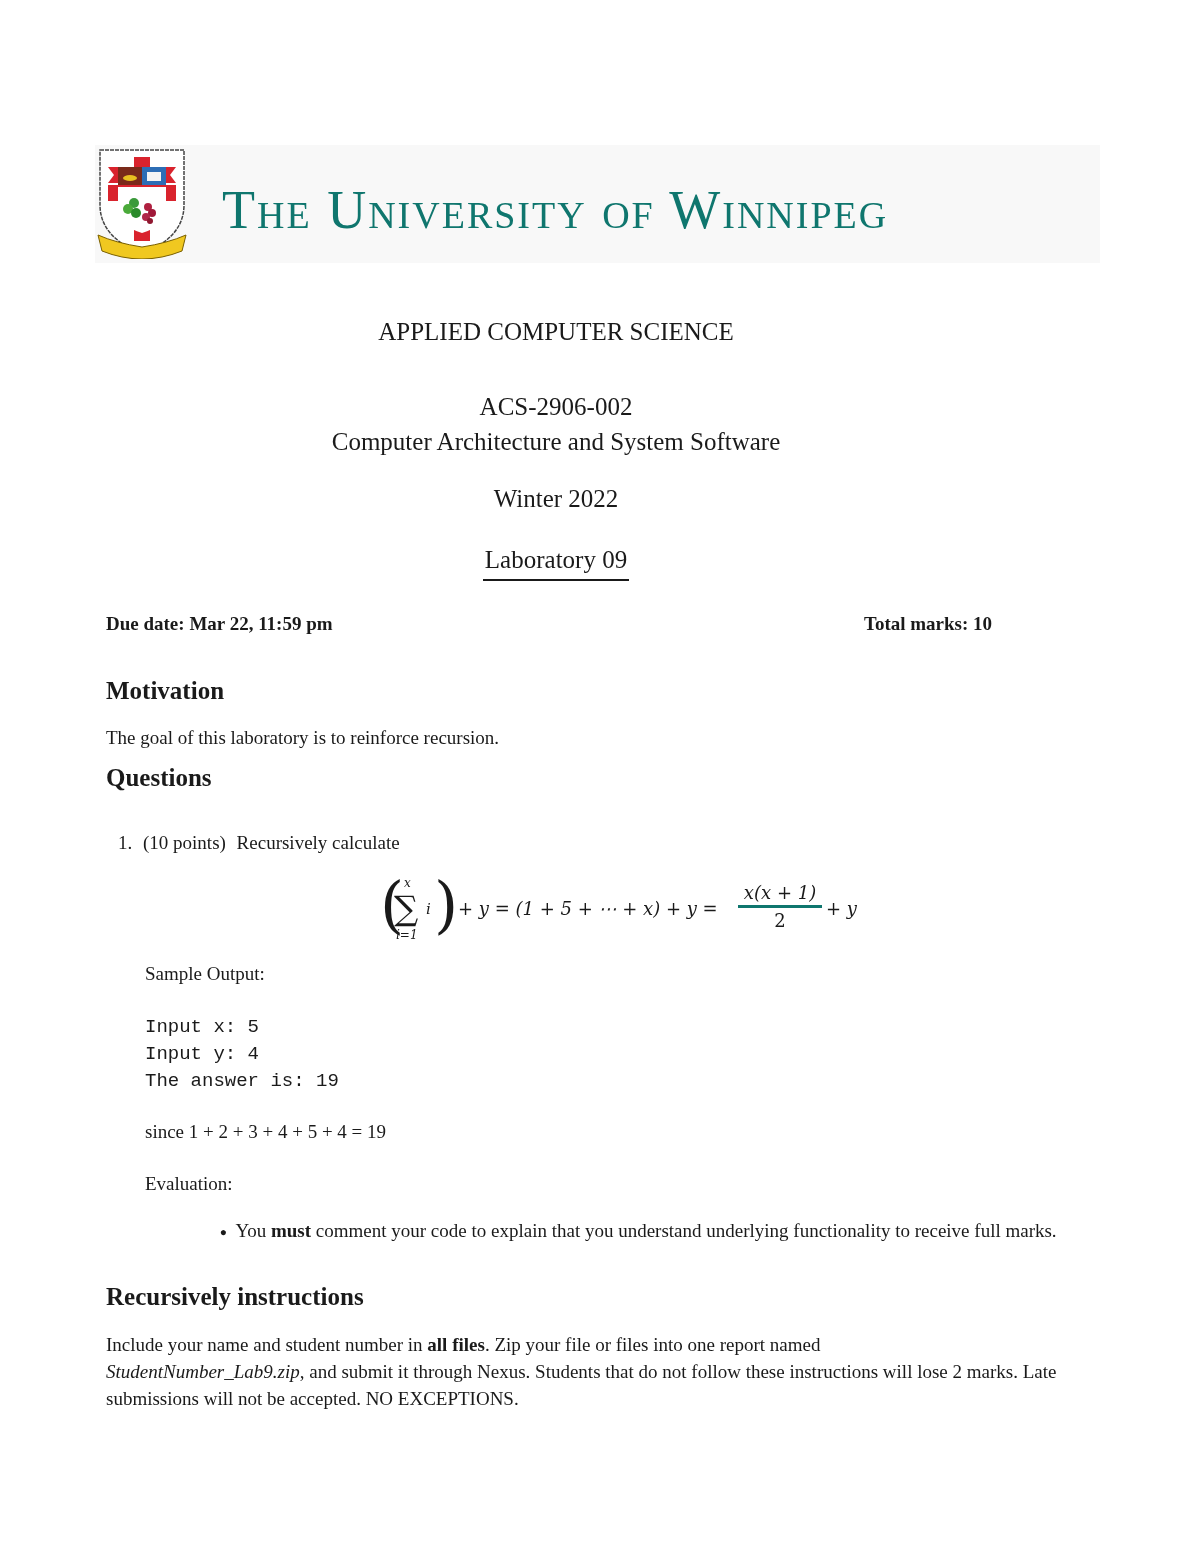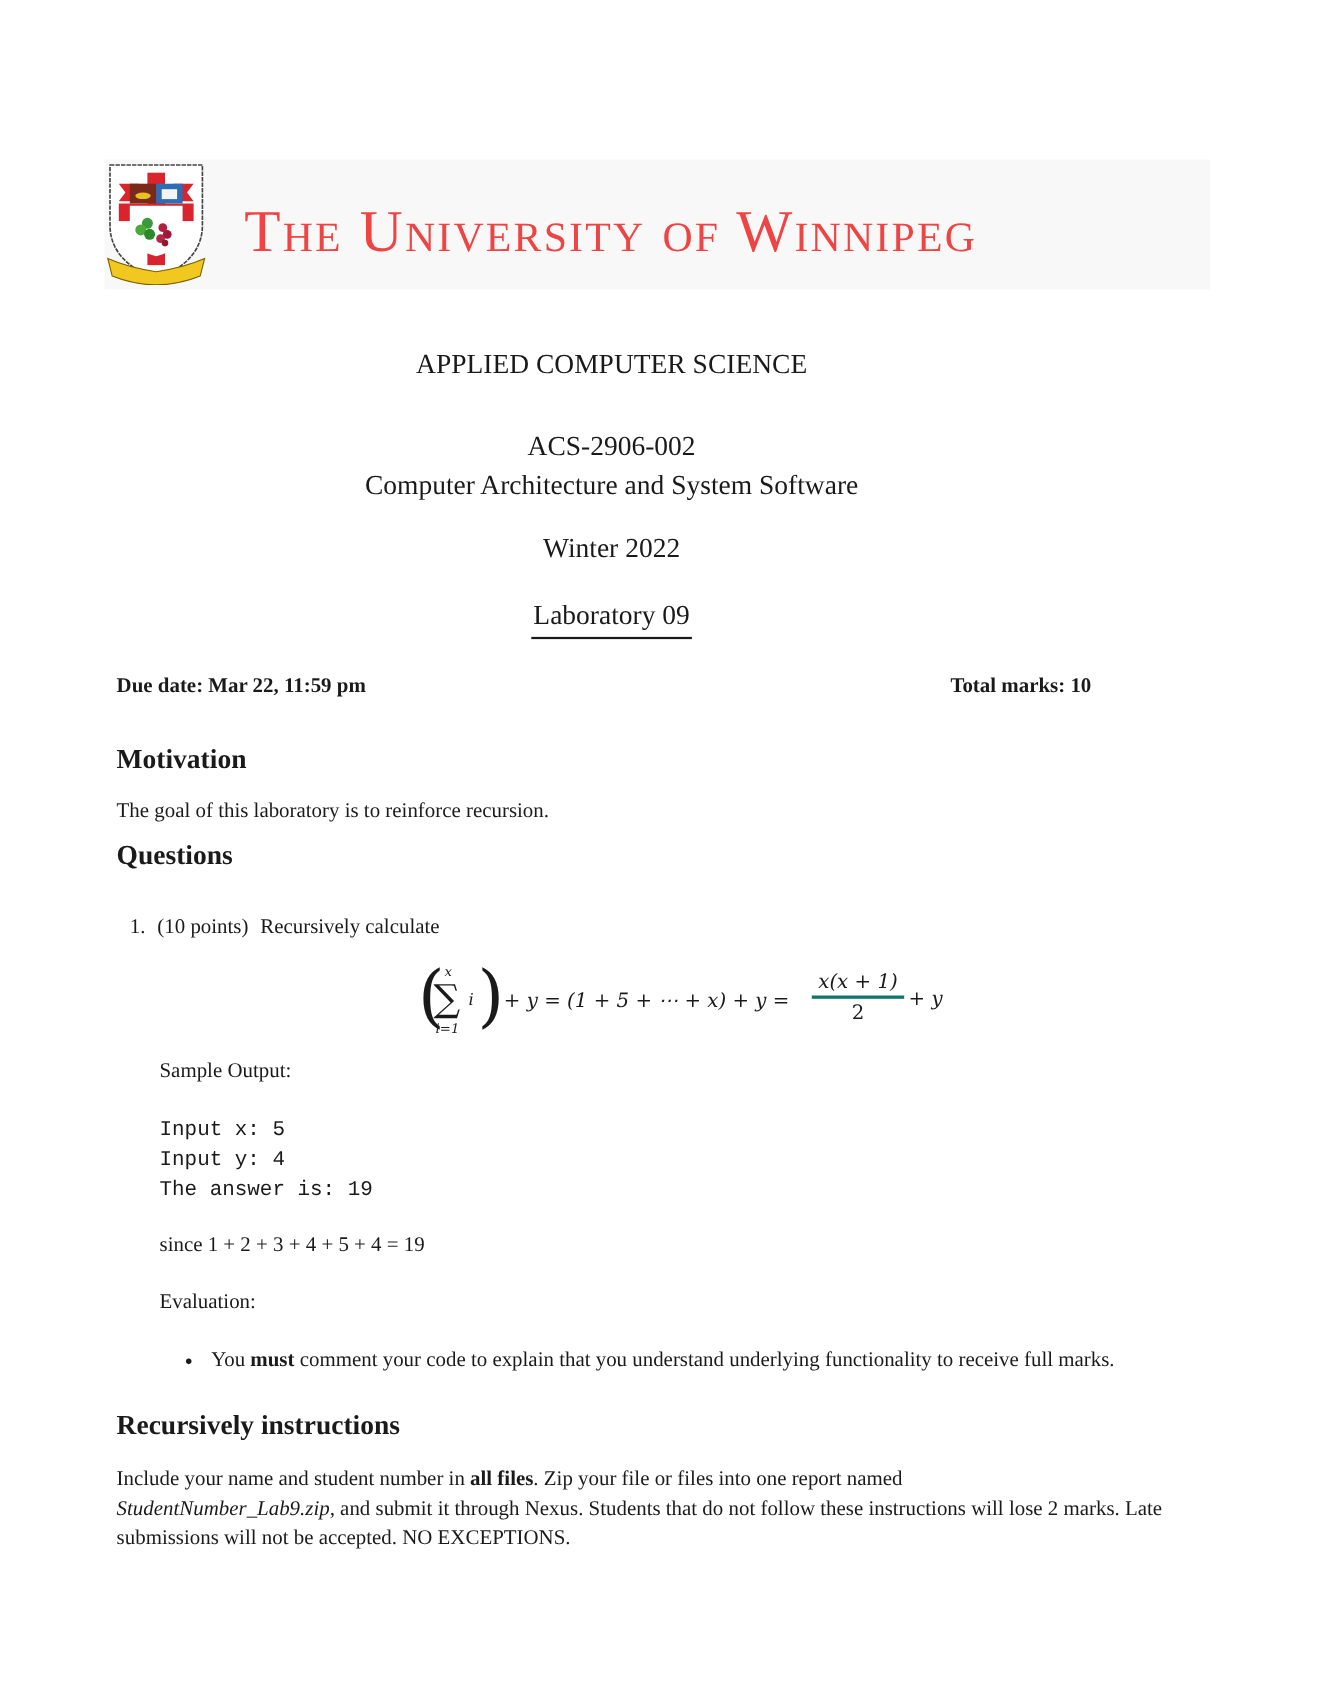--- a/index.html
+++ b/index.html
@@ -1,21 +1,21 @@
 <!DOCTYPE html>
 <html><head>
 <meta charset="utf-8">
 <style>
   html, body { margin: 0; padding: 0; background: #ffffff; }
   body { width: 1200px; height: 1553px; position: relative; overflow: hidden;
          font-family: "Liberation Serif", "DejaVu Serif", serif; color: #1a1a1a; }
   .abs { position: absolute; }
   .banner { left: 95px; top: 145px; width: 1005px; height: 118px; background: #f8f8f8; }
   .crest { left: 96px; top: 147px; width: 92px; height: 112px; }
-  .uni-title { left: 222px; top: 180px; font-size: 54px; letter-spacing: 2px; color: #ef4444;
+  .uni-title { left: 222px; top: 180px; font-size: 54px; letter-spacing: 2px; color: #0f766e;
                font-variant: small-caps; white-space: nowrap; line-height: 60px; }
   .center { left: 0; width: 1112px; text-align: center; }
   .dept { top: 318px; font-size: 25px; }
   .code { top: 393px; font-size: 25px; }
   .cname { top: 428px; font-size: 25px; }
   .term { top: 485px; font-size: 25px; }
   .lab { top: 546px; font-size: 25px; }
   .lab span { border-bottom: 2px solid #1a1a1a; padding: 0 2px 6px 2px; }
   .meta { top: 613px; font-size: 19px; font-weight: bold; }
   .h2 { font-size: 25px; font-weight: bold; }
@@ -89,21 +89,21 @@
   <span class="abs" style="left:446px; top:30px; font-size:18px; font-style:italic; white-space:nowrap;">+ y</span>
 </div>
 
 <div class="abs p" style="left:145px; top:963px;">Sample Output:</div>
 <div class="abs mono" style="left:145px; top:1014px;">Input x: 5</div>
 <div class="abs mono" style="left:145px; top:1041px;">Input y: 4</div>
 <div class="abs mono" style="left:145px; top:1068px;">The answer is: 19</div>
 <div class="abs p" style="left:145px; top:1121px;">since 1 + 2 + 3 + 4 + 5 + 4 = 19</div>
 <div class="abs p" style="left:145px; top:1173px;">Evaluation:</div>
 
-<div class="abs bullet" style="left:168px; top:1219px; width:932px; line-height:35px;">
+<div class="abs bullet" style="left:168px; top:1219px; width:932px; line-height:23px;text-align:center;">
   <span style="display:inline-block; width:24px; font-size:12px; vertical-align:middle;">●</span><span>You</span>
   <b>must</b>
   <span>comment your code to explain that you understand underlying functionality to receive full marks.</span>
 </div>
 
 <div class="abs h2" style="left:106px; top:1283px;">Recursively instructions</div>
 <div class="abs p" style="left:106px; top:1331px; width:980px; line-height:27px;">
   <span>Include your name and student number in</span>
   <b>all files</b><span>. Zip your file or files into one report named</span><br>
   <i>StudentNumber_Lab9.zip</i><span>, and submit it through Nexus. Students that do not follow these instructions will lose 2 marks. Late submissions will not be accepted. NO EXCEPTIONS.</span>

